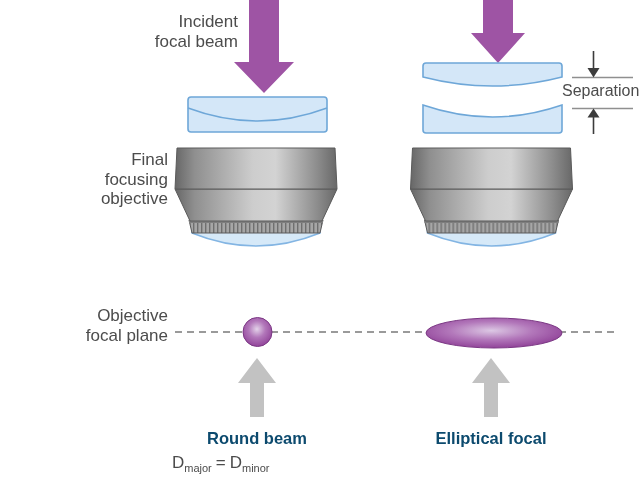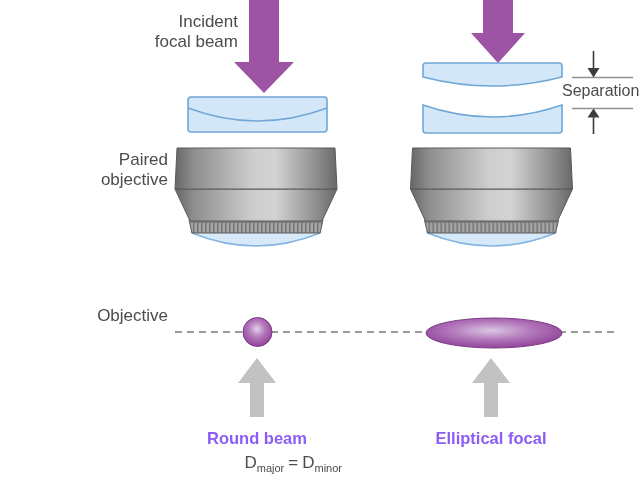--- a/index.html
+++ b/index.html
@@ -10,25 +10,25 @@
   .canvas svg{position:absolute;left:0;top:0;}
   .lbl{
     position:absolute;color:#4c4c4c;font-size:17px;line-height:1.16;
     text-align:right;white-space:nowrap;
   }
   .lbl span{display:block;}
   .sep-lbl{
     position:absolute;color:#4c4c4c;font-size:16px;white-space:nowrap;text-align:left;
   }
   .beam-title{
-    position:absolute;font-weight:bold;font-size:16.5px;color:#8b5cf6;
+    position:absolute;font-weight:bold;font-size:16.5px;color:#0c4a6e;
     text-align:center;white-space:nowrap;
   }
   .formula{
-    position:absolute;font-size:17px;color:#4c4c4c;text-align:right;white-space:nowrap;
+    position:absolute;font-size:17px;color:#4c4c4c;text-align:left;white-space:nowrap;
   }
   .formula sub{font-size:11px;}
   .formula .op{padding:0 4px;}
 </style>
 </head>
 <body>
 
 <div class="canvas">
 
   <svg width="640" height="485" viewBox="0 0 640 485">
@@ -106,26 +106,28 @@
     <polygon points="464,417 464,383 452,383 471,358 490,383 478,383 478,417" fill="#c2c2c2"></polygon>
   </svg>
 
   <div class="lbl" style="right:422px;top:12px;">
     <span>Incident</span>
     <span>focal beam</span>
   </div>
 
 
   <div class="lbl" style="right:492px;top:150px;">
-    <span>Paired</span>
+    <span>Final</span>
+    <span>focusing</span>
     <span>objective</span>
   </div>
 
   <div class="lbl" style="right:492px;top:306px;">
     <span>Objective</span>
+    <span>focal plane</span>
   </div>
 
   <div class="sep-lbl" style="left:542px;top:82px;">Separation</div>
 
   <div class="beam-title" style="left:152px;top:429px;width:170px;">Round beam</div>
 
   <div class="formula" style="left:152px;top:453px;width:170px;">
     <span>D</span><sub>major</sub><span class="op">=</span><span>D</span><sub>minor</sub>
   </div>
 

